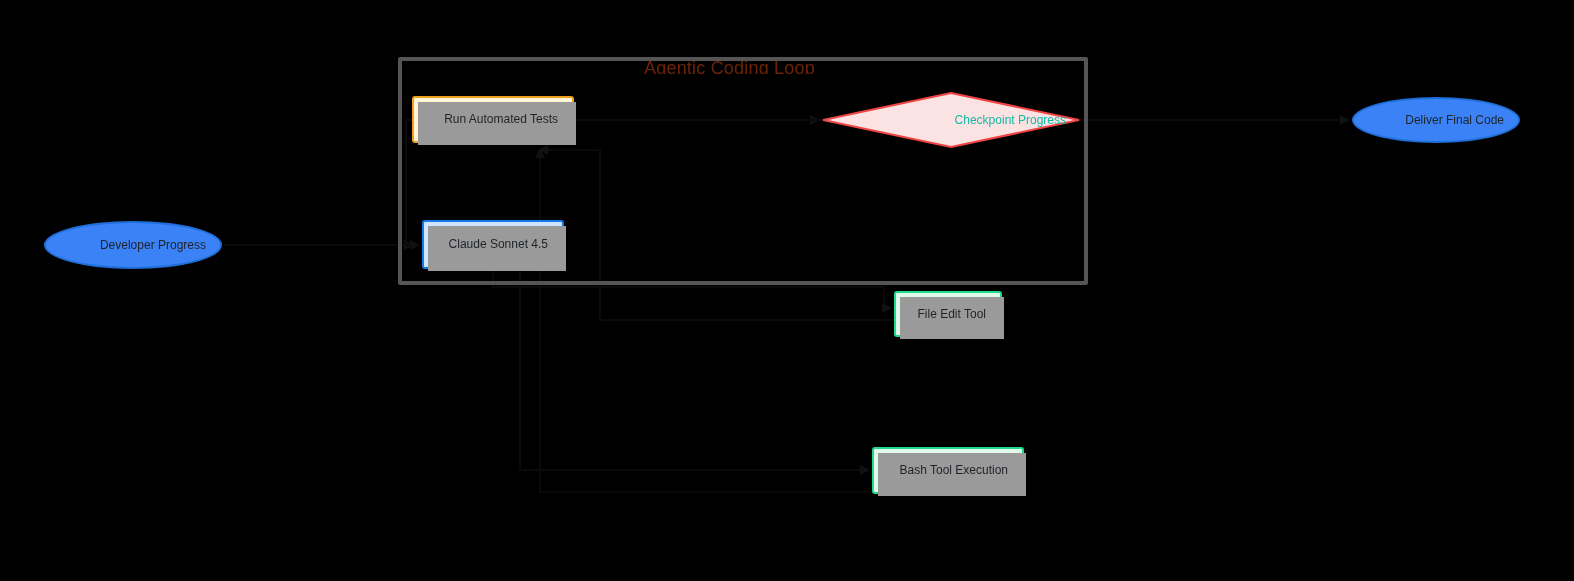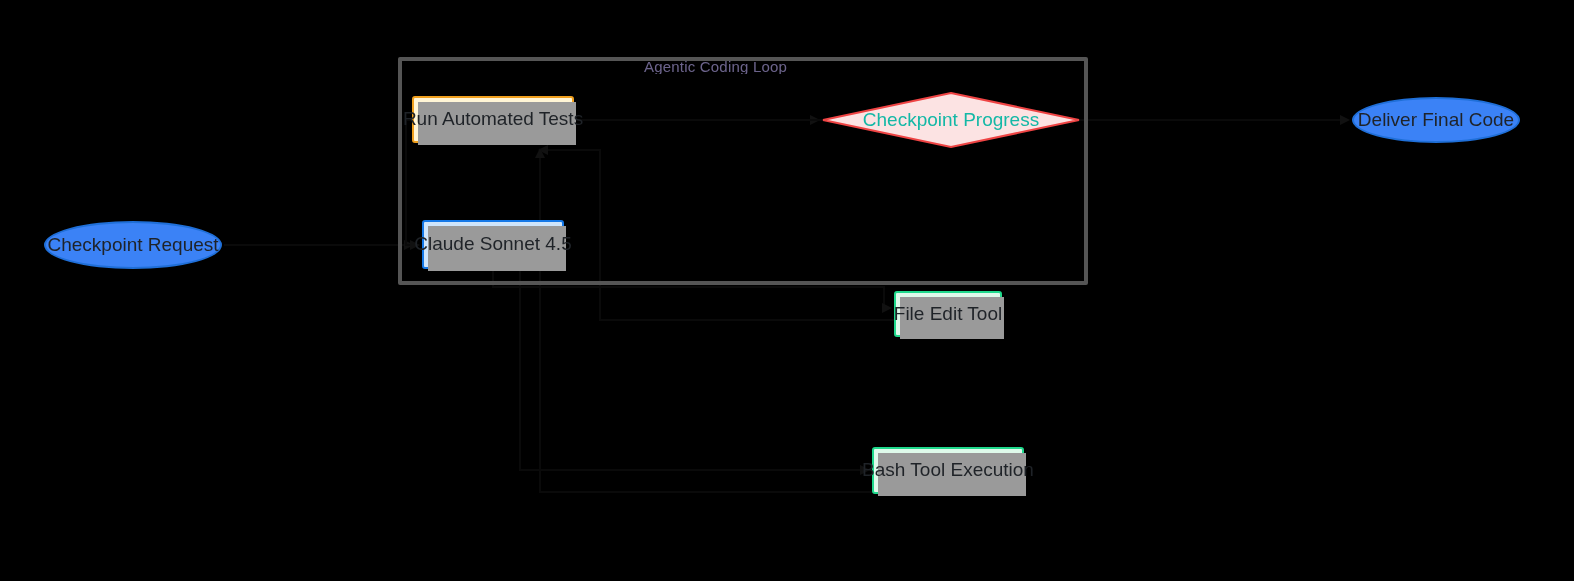--- a/index.html
+++ b/index.html
@@ -20,36 +20,36 @@
   .subgraph {
     position: absolute;
     box-sizing: border-box;
     border: 4px solid #555555;
     background: transparent;
     border-radius: 2px;
   }
   .subgraph-title {
     position: absolute;
     white-space: nowrap;
-    color: #c4b5fd;
-    font-size: 15px;
+    color: #c2410c;
+    font-size: 18px;
     letter-spacing: .2px;
     opacity: .55;
     overflow: hidden;
   }
 
   
   .node {
     position: absolute;
     box-sizing: border-box;
     display: flex;
     align-items: center;
-    justify-content: center;
+    justify-content: flex-end;
     text-align: center;
-    font-size: 19px;
+    font-size: 12px;
     line-height: 1.2;
     color: #1f2328;
     white-space: nowrap;
   }
   .node .shadow {
     position: absolute;
     left: 4px;
     top: 4px;
     right: -4px;
     bottom: -4px;
@@ -133,21 +133,21 @@
     <polygon class="edge-head" points="420,245 410,240 410,250"></polygon>
 
     <path class="edge-path" d="M 1080 120 L 1348 120"></path>
     <polygon class="edge-head" points="1350,120 1340,115 1340,125"></polygon>
   </svg>
 
   <div class="subgraph" style="left:398px; top:57px; width:690px; height:228px;"></div>
   <div class="subgraph-title" style="left:644px; top:58px; width:210px; height:16px;">Agentic Coding Loop</div>
 
   <div class="node ellipse" style="left:44px; top:221px; width:178px; height:48px;">
-    <span class="label">Checkpoint Request</span>
+    <span class="label">Developer Progress</span>
   </div>
 
   <div class="node rect rect-amber" style="left:412px; top:96px; width:162px; height:47px;">
     <span class="shadow"></span>
     <span class="label">Run Automated Tests</span>
   </div>
 
   <div class="node rect rect-blue" style="left:422px; top:220px; width:142px; height:49px;">
     <span class="shadow"></span>
     <span class="label">Claude Sonnet 4.5</span>

